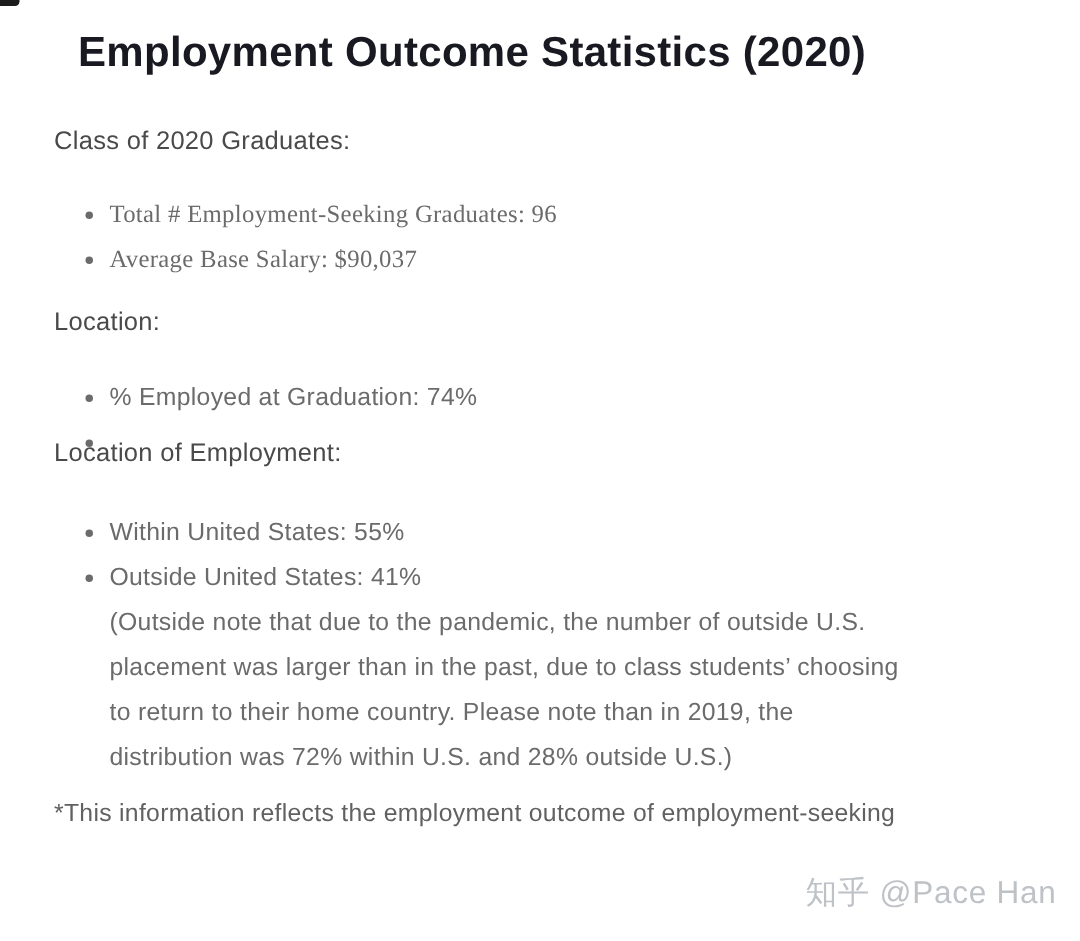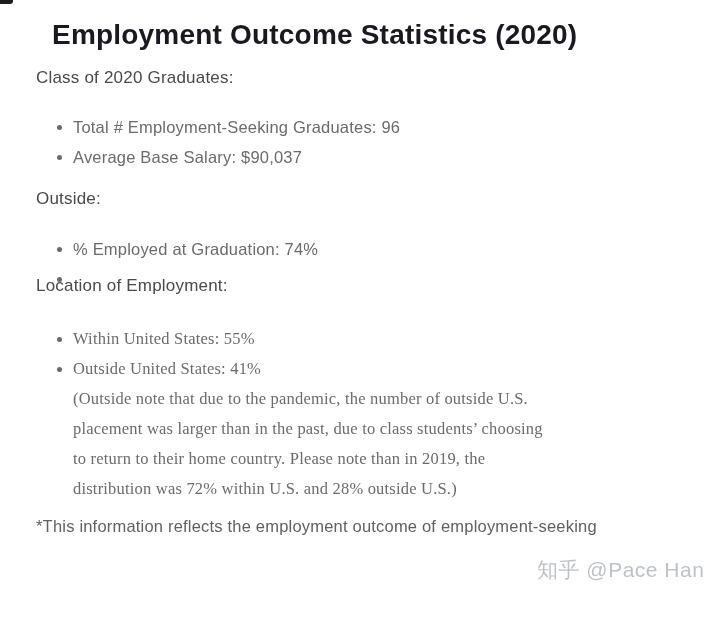--- a/index.html
+++ b/index.html
@@ -30,30 +30,30 @@
     letter-spacing: 0.2px;
     color: #191922;
   }
   .section-heading {
     font-size: 17px;
     line-height: 20px;
     font-weight: 500;
     color: #4a4a4a;
     letter-spacing: 0.2px;
   }
-  .section-grads .section-heading  { margin-top: 18px; }
+  .section-grads .section-heading  { margin-top: 34px; }
   .section-outcome .section-heading { margin-top: 17px; }
   .section-location .section-heading { margin-top: 12px; }
   ul.bullets {
     list-style: none;
     margin: 0; padding: 0 0 0 37px;
   }
-  .section-grads ul.bullets  { margin-top: 24px; }
+  .section-grads ul.bullets  { margin-top: 24px; font-family: Liberation Serif, serif; }
   .section-outcome ul.bullets { margin-top: 25px; }
-  .section-location ul.bullets { margin-top: 28px; font-family: Liberation Serif, serif; }
+  .section-location ul.bullets { margin-top: 28px; }
   ul.bullets li {
     position: relative;
     font-size: 16.5px;
     line-height: 30px;
     color: #6b6b6b;
     letter-spacing: 0.2px;
   }
   ul.bullets li .dot {
     position: absolute;
     left: -16px; top: 13px;
@@ -72,21 +72,21 @@
   }
   .footnote-line {
     font-size: 16.5px;
     line-height: 30px;
     color: #616161;
     letter-spacing: 0.2px;
   }
   .watermark {
     position: absolute;
     left: 537px;
-    top: 557px;
+    top: 583px;
     font-size: 21px;
     line-height: 26px;
     color: rgba(185, 189, 193, 0.92);
     letter-spacing: 0.5px;
     white-space: nowrap;
     pointer-events: none;
   }
 </style>
 </head>
 <body>
@@ -103,21 +103,21 @@
       <li>
         <span class="dot"></span><span>Total # Employment-Seeking Graduates: 96</span>
       </li>
       <li>
         <span class="dot"></span><span>Average Base Salary: $90,037</span>
       </li>
     </ul>
   </div>
 
   <div class="section section-outcome">
-    <div class="section-heading">Outside:</div>
+    <div class="section-heading">Location:</div>
     <ul class="bullets">
       <li>
         <span class="dot"></span><span>% Employed at Graduation: 74%</span>
       </li>
       <li>
         <span class="dot"></span>
       </li>
     </ul>
   </div>
 

